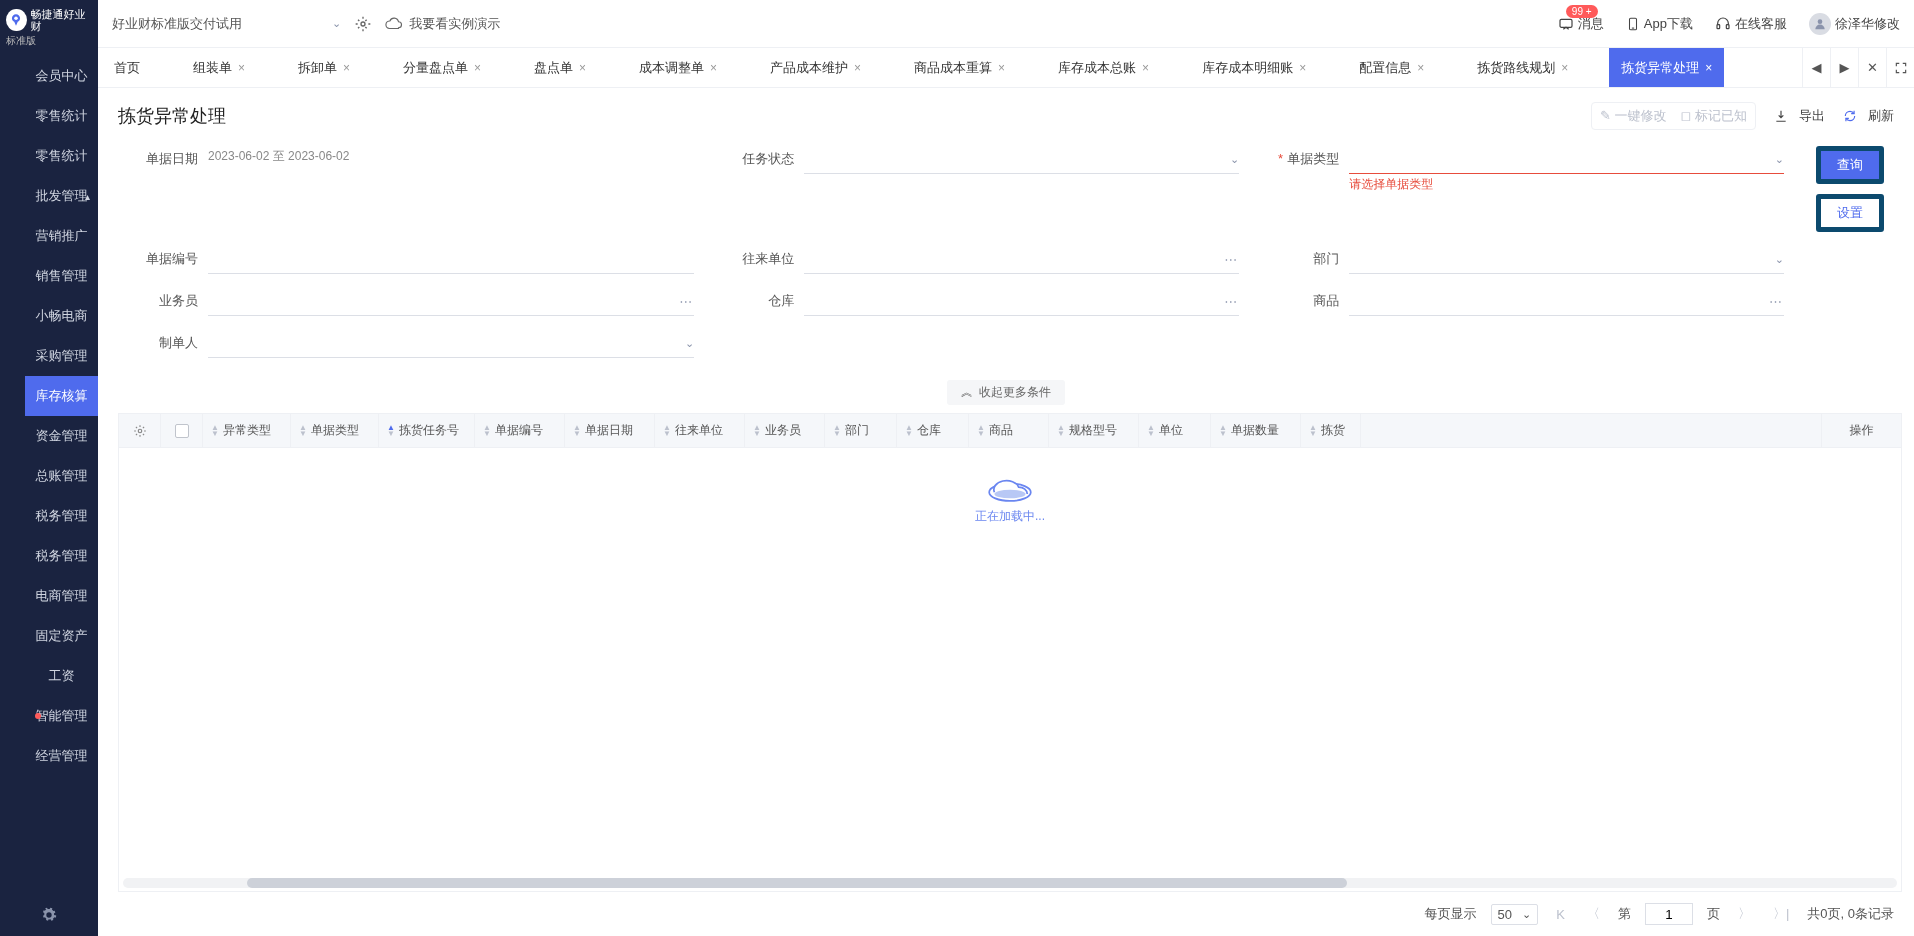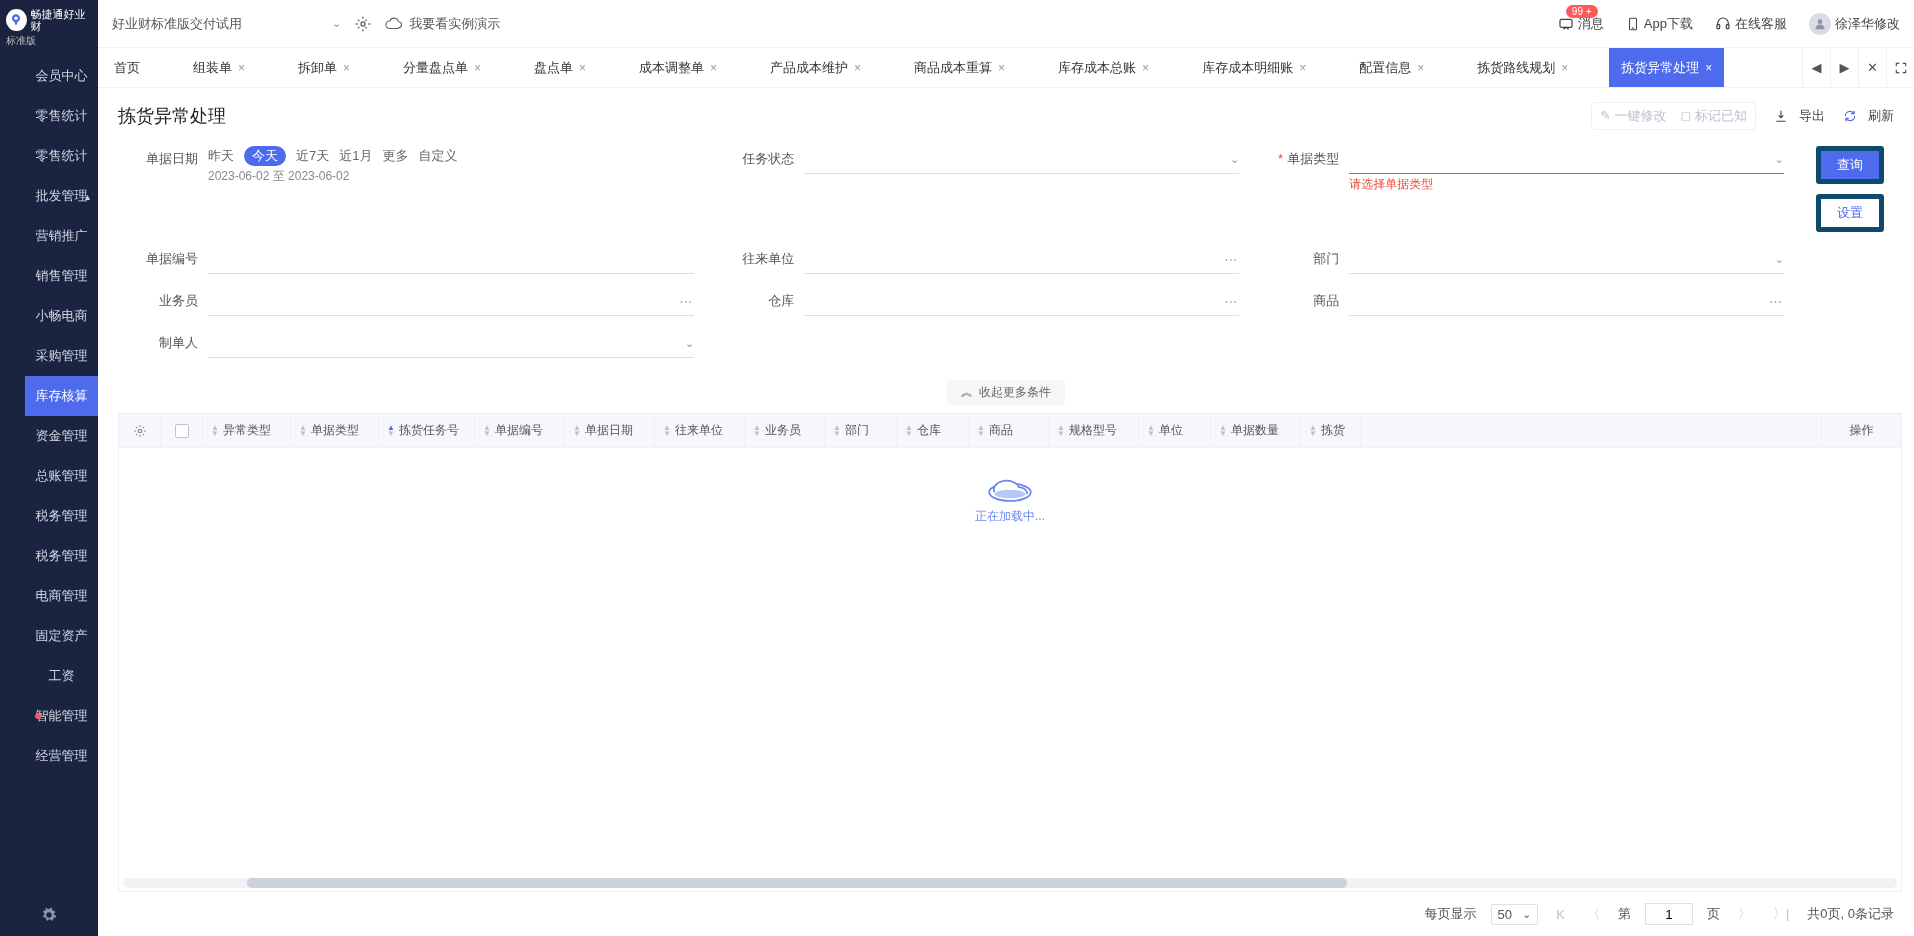--- a/index.html
+++ b/index.html
@@ -286,28 +286,20 @@
           <span>刷新</span>
         </div>
       </div>
     </div>
 
     <div class="filters">
       <div class="filt-row">
         <div class="filt-cell" style="flex:1.1">
           <div class="filt-label">单据日期</div>
           <div class="filt-ctrl">
-            <div class="date-quick">
-              <span class="dq-link">昨天</span>
-              <span class="dq-active">今天</span>
-              <span class="dq-link">近7天</span>
-              <span class="dq-link">近1月</span>
-              <span class="dq-link">更多</span>
-              <span class="dq-link">自定义</span>
-            </div>
             <div class="date-range">2023-06-02 至 2023-06-02</div>
           </div>
         </div>
         <div class="filt-cell">
           <div class="filt-label">任务状态</div>
           <div class="filt-ctrl">
               <div class="sel">
                 <span class="chev-down">⌄</span>
               </div>
             </div>

